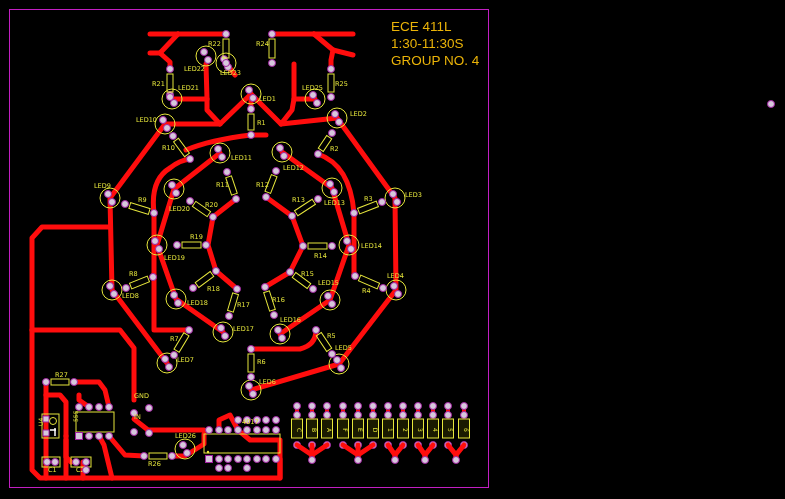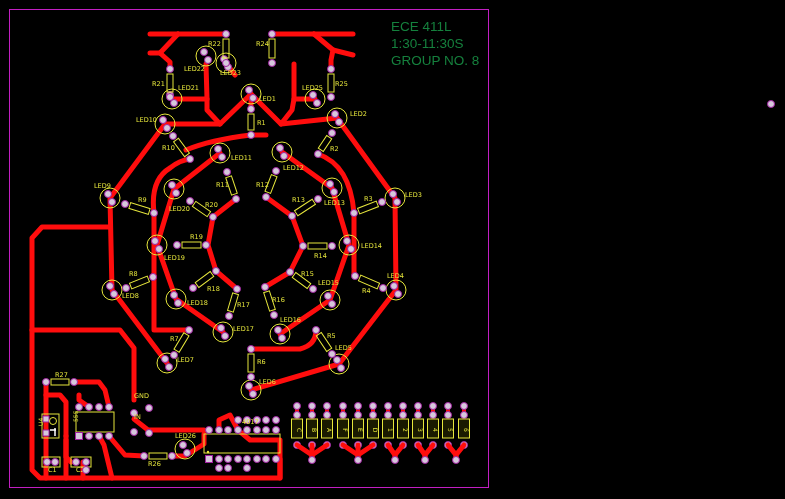--- a/index.html
+++ b/index.html
@@ -1,18 +1,18 @@
 <!DOCTYPE html>
 <html><head>
 <meta charset="utf-8">
 <style>
   html, body { margin: 0; padding: 0; background: #000; }
   body { width: 785px; height: 499px; overflow: hidden; position: relative; font-family: "Liberation Sans", sans-serif; }
   #pcb { position: absolute; left: 0; top: 0; }
-  .title-block { position: absolute; left: 391px; top: 18px; color: #15803d; font-family: "Liberation Sans", sans-serif; font-size: 13.5px; line-height: 17px; }
+  .title-block { position: absolute; left: 391px; top: 18px; color: #eab308; font-family: "Liberation Sans", sans-serif; font-size: 13.5px; line-height: 17px; }
   .title-block div { white-space: nowrap; }
   .silk { fill: #e6e63c; font-family: "DejaVu Sans", sans-serif; font-size: 6.5px; }
   .chip-label { fill: #e6e63c; font-family: "DejaVu Sans", sans-serif; font-size: 6px; }
 </style>
 </head>
 <body>
 
 <svg id="pcb" width="785" height="499" viewBox="0 0 785 499" xmlns="http://www.w3.org/2000/svg">
   <rect x="9.5" y="9.5" width="479" height="478" fill="none" stroke="#c21fc2" stroke-width="1"></rect>
 
@@ -567,14 +567,14 @@
       <circle cx="456" cy="460" r="3.5" fill="#d6c8dc" stroke="#a020a0" stroke-width="1"></circle>
     </g>
   <g id="stray">
       <circle cx="771" cy="104" r="3.5" fill="#d6c8dc" stroke="#a020a0" stroke-width="1"></circle>
     </g>
 </svg>
 
 <div class="title-block">
   <div>ECE 411L</div>
   <div>1:30-11:30S</div>
-  <div>GROUP NO. 8</div>
+  <div>GROUP NO. 4</div>
 </div>
 
 </body></html>

